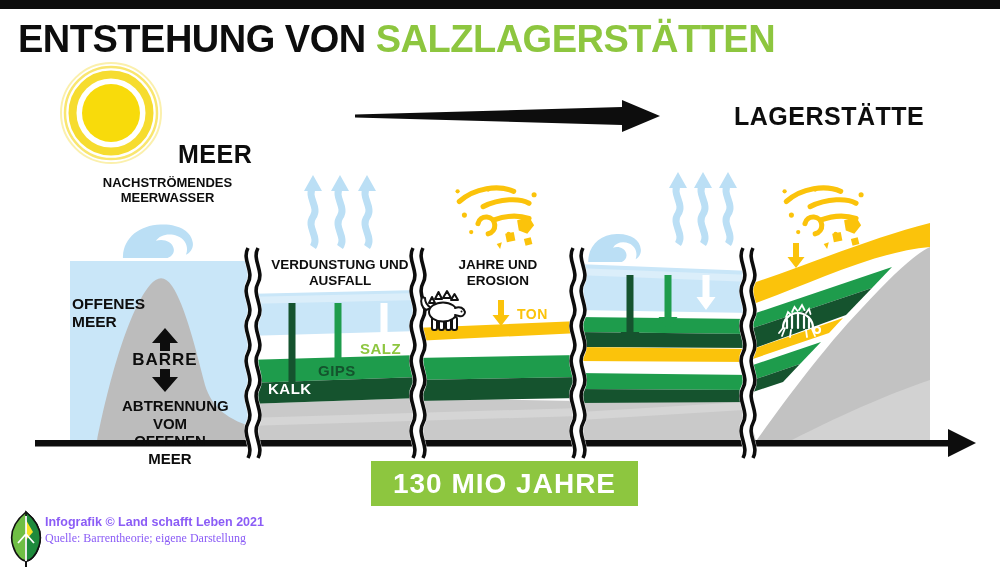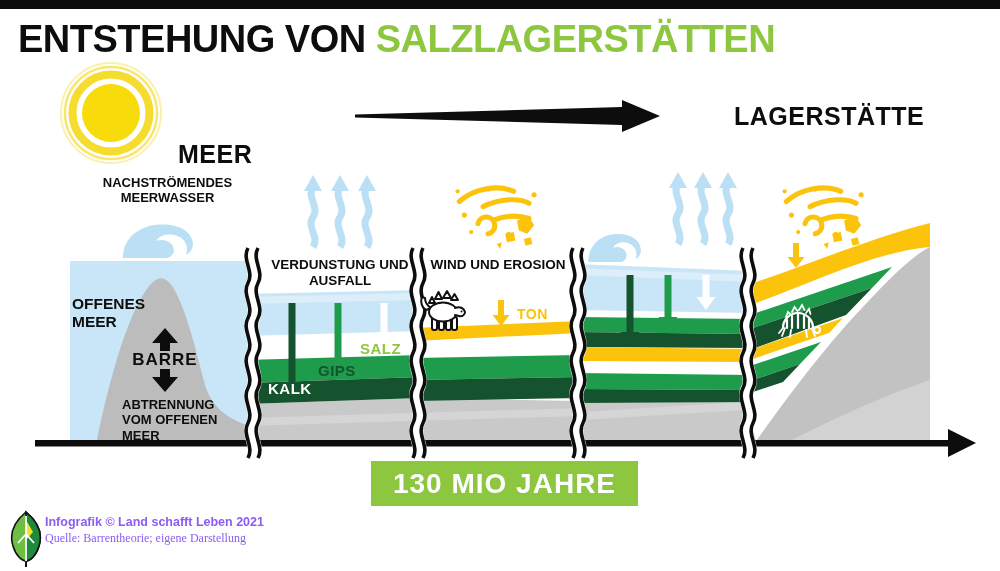--- a/index.html
+++ b/index.html
@@ -14,21 +14,21 @@
   .topbar{position:absolute;left:0;top:0;width:1000px;height:9px;background:var(--ink);}
   .title{position:absolute;left:18px;top:18px;font-size:38px;font-weight:bold;
          letter-spacing:-0.5px;color:var(--ink);white-space:nowrap;}
   .title .green{color:var(--brand-green);margin-left:10px;}
   .lbl{position:absolute;font-weight:bold;color:var(--ink);line-height:1.18;}
   .flow-start{left:178px;top:102px;font-size:25px;letter-spacing:0.5px;margin-top:38px;}
   .flow-end{left:734px;top:102px;font-size:25px;letter-spacing:0.5px;}
   .inflow{left:85px;top:175px;width:165px;font-size:13px;text-align:center;}
   .opensea{left:72px;top:295px;width:95px;font-size:15.5px;}
   .barre{left:115px;top:350px;width:100px;font-size:17px;text-align:center;letter-spacing:1px;}
-  .separation{left:122px;top:397px;width:96px;font-size:13px;text-align:left;}
+  .separation{left:122px;top:397px;width:96px;font-size:15px;text-align:center;}
   .evap{left:262px;top:257px;width:156px;font-size:13.5px;text-align:center;}
   .winderos{left:428px;top:257px;width:140px;font-size:13.5px;text-align:center;}
   .kalk{left:268px;top:380px;font-size:15px;color:#fff;letter-spacing:0.5px;}
   .gips{left:318px;top:362px;font-size:15px;color:#14532d;letter-spacing:0.5px;}
   .salz{left:360px;top:340px;font-size:15px;color:var(--brand-green);letter-spacing:0.5px;}
   .ton{left:517px;top:306px;font-size:14px;color:var(--yellow);letter-spacing:0.5px;}
   .banner{position:absolute;left:371px;top:461px;width:267px;height:45px;
           background:var(--brand-green);color:#fff;font-weight:bold;font-size:28px;
           text-align:center;line-height:45px;letter-spacing:1px;}
   .credit{position:absolute;left:45px;top:515px;font-size:12.5px;font-weight:bold;color:#8b5cf6;}
@@ -222,21 +222,21 @@
     </g>
   </svg>
 
   <div class="lbl flow-start">MEER</div>
   <div class="lbl flow-end">LAGERSTÄTTE</div>
   <div class="lbl inflow">NACHSTRÖMENDES MEERWASSER</div>
   <div class="lbl opensea">OFFENES MEER</div>
   <div class="lbl barre">BARRE</div>
   <div class="lbl separation">ABTRENNUNG VOM OFFENEN MEER</div>
   <div class="lbl evap">VERDUNSTUNG UND AUSFALL</div>
-  <div class="lbl winderos">WIND UND EROSION</div>
+  <div class="lbl winderos">JAHRE UND EROSION</div>
   <div class="lbl kalk">KALK</div>
   <div class="lbl gips">GIPS</div>
   <div class="lbl salz">SALZ</div>
   <div class="lbl ton">TON</div>
 
   <div class="banner">130 MIO JAHRE</div>
 
   <svg width="36" height="58" viewBox="0 0 36 58" style="position:absolute;left:8px;top:510px;">
     <path d="M18,2 C29,11 35,23 31,36 C28,46 22,51 18,51 C14,51 8,46 5,36 C1,23 7,11 18,2 Z" fill="#6FBE44" stroke="#111" stroke-width="1.6"></path>
     <path d="M18,2 C29,11 35,23 31,36 C28,46 22,51 18,51 L18,2 Z" fill="#1E8A3C" stroke="#111" stroke-width="1.6"></path>

